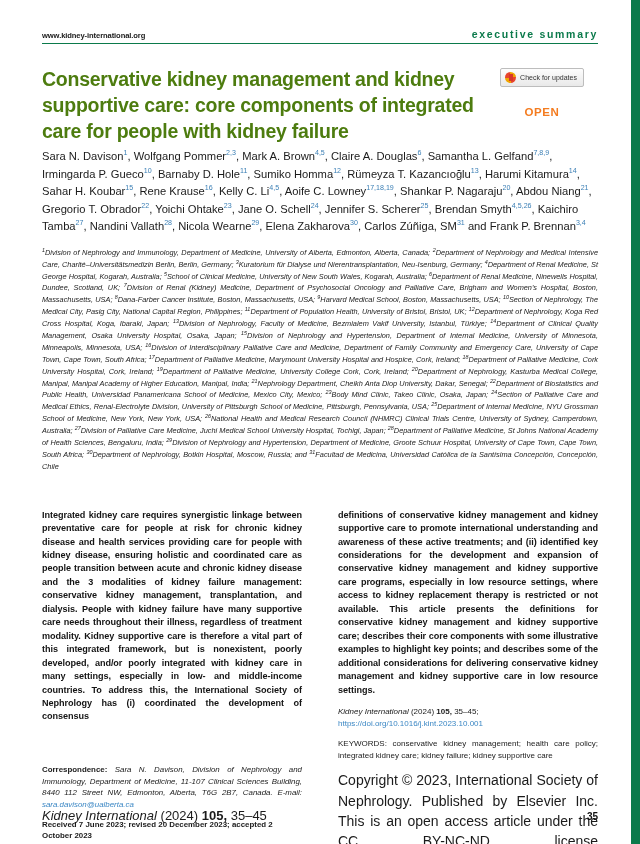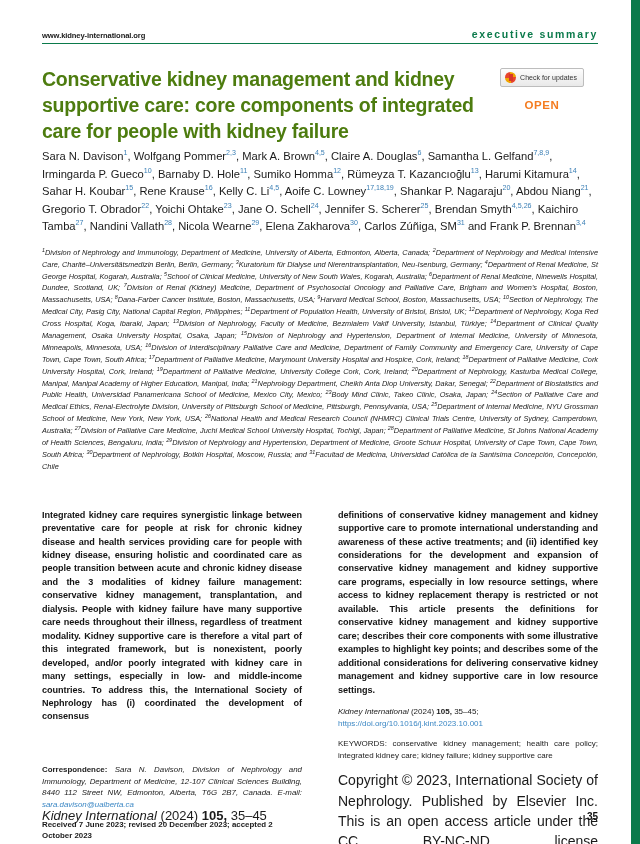--- a/index.html
+++ b/index.html
@@ -100,21 +100,21 @@
   .crossmark-dot::after {
     content: "";
     position: absolute;
     left: 3.5px;
     top: 2px;
     width: 4px;
     height: 7px;
     background: #d7372a;
   }
   .open-label {
-    margin-top: 12px;
+    margin-top: 19px;
     font-size: 11.5px;
     font-weight: bold;
     color: #f47c20;
     letter-spacing: 0.6px;
     text-align: center;
   }
 
   
   .authors {
     margin-top: 4px;
@@ -266,21 +266,21 @@
 
     <div class="abstract">
 
       <div class="col">
         <div class="abs-text">
           <p>Integrated kidney care requires synergistic linkage between preventative care for people at risk for chronic kidney disease and health services providing care for people with kidney disease, ensuring holistic and coordinated care as people transition between acute and chronic kidney disease and the 3 modalities of kidney failure management: conservative kidney management, transplantation, and dialysis. People with kidney failure have many supportive care needs throughout their illness, regardless of treatment modality. Kidney supportive care is therefore a vital part of this integrated framework, but is nonexistent, poorly developed, and/or poorly integrated with kidney care in many settings, especially in low- and middle-income countries. To address this, the International Society of Nephrology has (i) coordinated the development of consensus</p>
         </div>
         <div class="corr-spacer"></div>
         <div class="corr">
           <b>Correspondence:</b>
-          <span>Sara N. Davison, Division of Nephrology and Immunology, Department of Medicine, 12-107 Clinical Sciences Building, 8440 112 Street NW, Edmonton, Alberta, T6G 2B7, Canada. E-mail:</span>
+          <span>Sara N. Davison, Division of Nephrology and Immunology, Department of Medicine, 11-107 Clinical Sciences Building, 8440 112 Street NW, Edmonton, Alberta, T6G 2B7, Canada. E-mail:</span>
           <span class="link">sara.davison@ualberta.ca</span>
         </div>
         <div class="received">Received 7 June 2023; revised 20 December 2023; accepted 2 October 2023</div>
       </div>
 
       <div class="col">
         <div class="abs-text">
           <p>definitions of conservative kidney management and kidney supportive care to promote international understanding and awareness of these active treatments; and (ii) identified key considerations for the development and expansion of conservative kidney management and kidney supportive care programs, especially in low resource settings, where access to kidney replacement therapy is restricted or not available. This article presents the definitions for conservative kidney management and kidney supportive care; describes their core components with some illustrative examples to highlight key points; and describes some of the additional considerations for delivering conservative kidney management and kidney supportive care in low resource settings.</p>
         </div>
 

